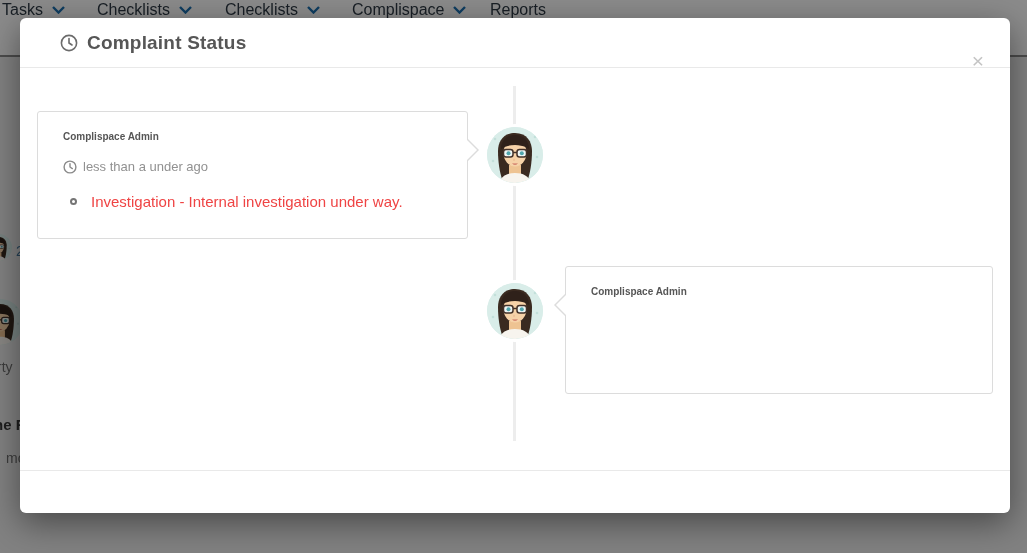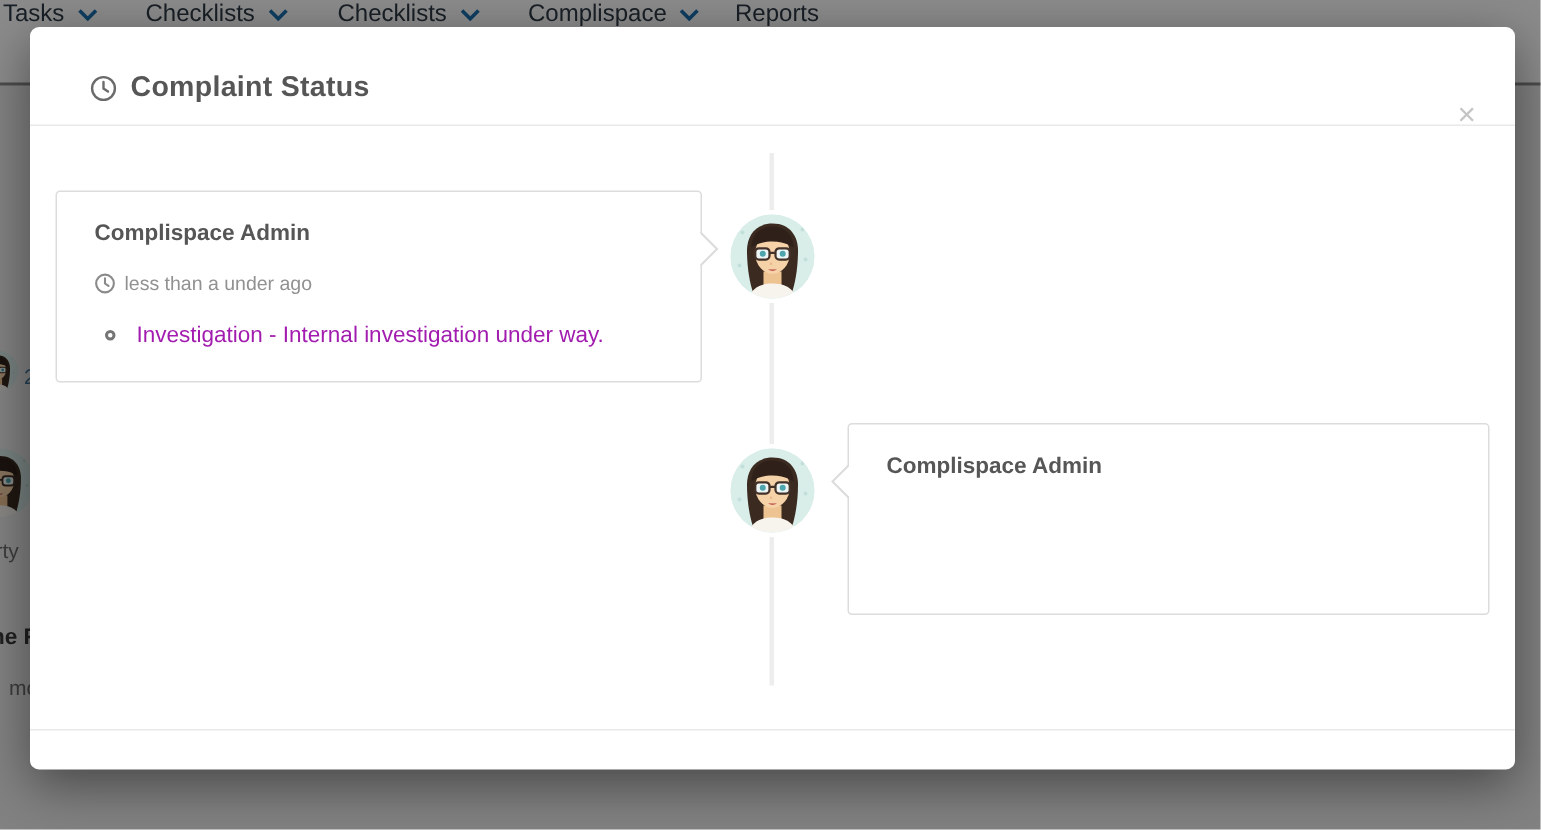--- a/index.html
+++ b/index.html
@@ -19,41 +19,41 @@
     background:#d9ede9; }
   .frag-avatar svg { display:block; width:100%; height:100%; }
 
   .backdrop { position:absolute; inset:0; background:rgba(0,0,0,0.45); z-index:2; }
 
   
   .modal { position:absolute; left:20px; top:18px; width:990px; height:495px;
     background:#ffffff; border-radius:6px; z-index:3;
     box-shadow:0 10px 34px rgba(0,0,0,0.45); }
   .modal-header { position:relative; height:50px; border-bottom:1px solid #e9e9e9;
-    display:flex; align-items:center; padding-left:40px;margin-top:16px; }
+    display:flex; align-items:center; padding-left:40px; }
   .modal-title { font-size:19px; font-weight:700; color:#565656; margin-left:9px;
     letter-spacing:0.2px; }
   .hdr-clock { color:#6b6b6b; display:flex; }
   .close-btn { position:absolute; right:26px; top:32px; font-size:21px;
     color:#c4c4c4; line-height:1; cursor:pointer; font-weight:400; }
 
   .modal-body { position:relative; height:402px; }
   .tl-line { position:absolute; left:493px; top:18px; width:3px; height:355px;
     background:#ededed; }
 
   .tl-card { position:absolute; width:431px; min-height:128px; background:#fff;
     border:1px solid #dcdcdc; border-radius:3px; padding:19px 24px 18px 25px; }
   .card-1 { left:17px; top:43px; }
   .card-2 { left:545px; top:198px; width:428px; }
-  .tl-author { font-size:15px; font-weight:700; color:#565656; }
+  .tl-author { font-size:10px; font-weight:700; color:#565656; }
   .tl-time { display:flex; align-items:center; margin-top:17px;
     font-size:13px; color:#919191; }
   .tl-time .t-clock { display:flex; margin-right:6px; color:#8a8a8a; }
   .tl-status { display:flex; align-items:center; margin-top:19px;
-    font-size:15px; color:#a21caf; }
+    font-size:15px; color:#ef4444; }
   .bullet { width:7px; height:7px; border:2px solid #757575; border-radius:50%;
     margin:0 14px 0 7px; flex:0 0 auto; }
 
   .card-arrow { position:absolute; width:0; height:0; }
   .arrow-r { right:-12px; top:26px;
     border-top:12px solid transparent; border-bottom:12px solid transparent;
     border-left:12px solid #dcdcdc; }
   .arrow-r::after { content:""; position:absolute; left:-13px; top:-11px;
     border-top:11px solid transparent; border-bottom:11px solid transparent;
     border-left:11px solid #ffffff; }

